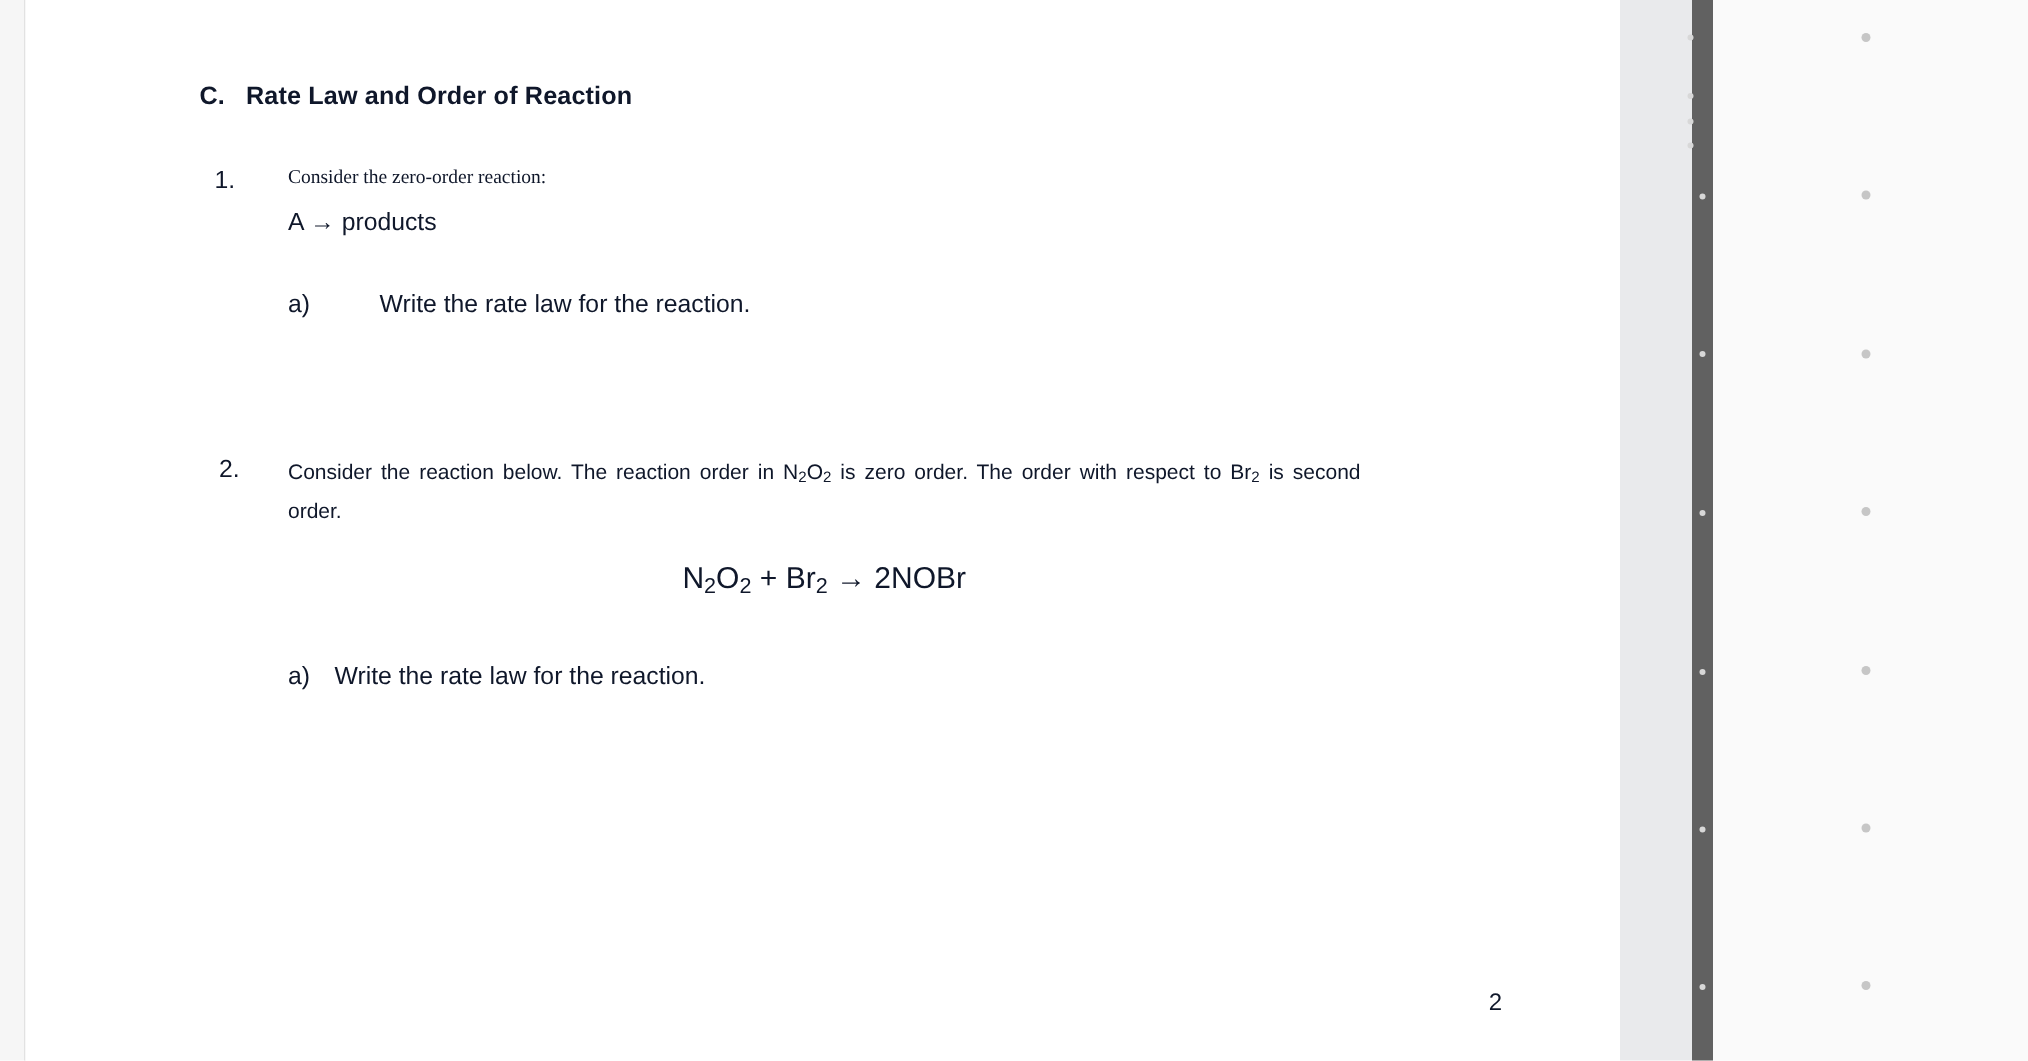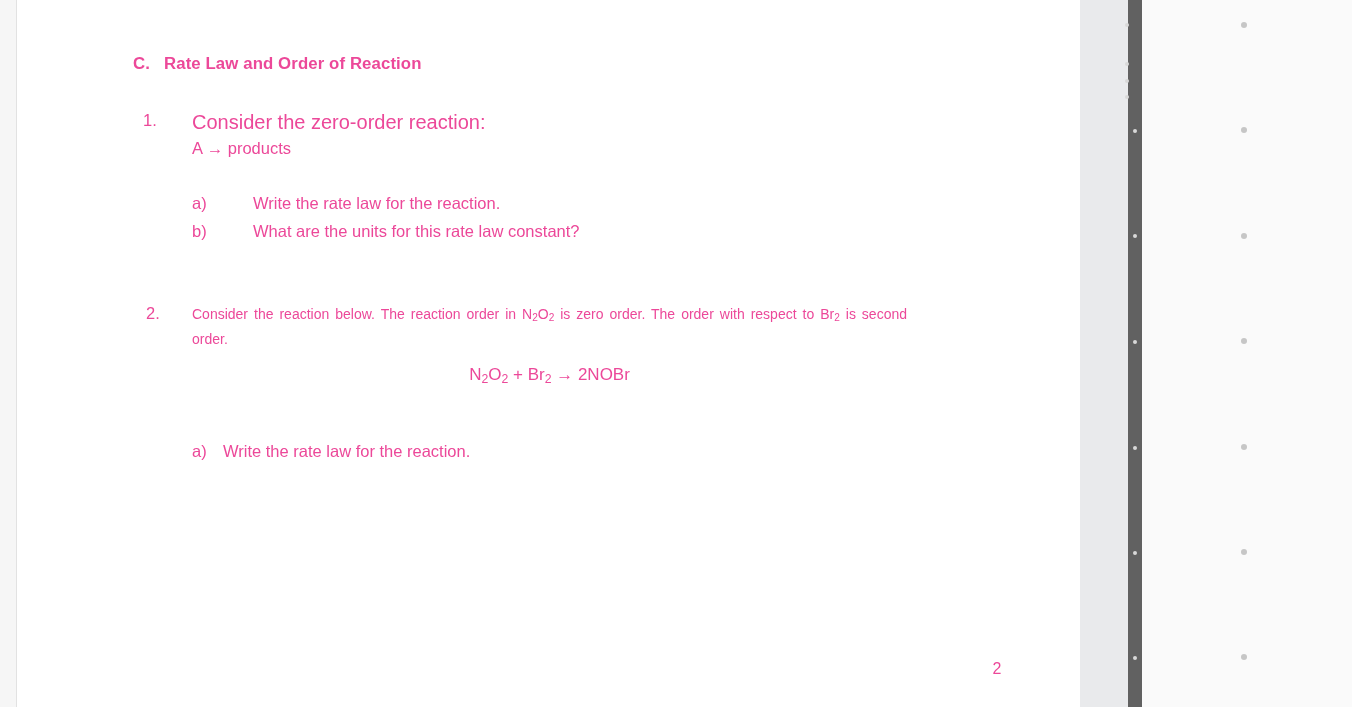--- a/index.html
+++ b/index.html
@@ -37,21 +37,21 @@
     width: 1063px;
     height: 707px;
     background: #ffffff;
   }
 
   .doc-content {
     position: absolute;
     left: 0; top: 0;
     width: 1063px;
     height: 707px;
-    color: #ec4899;
+    color: #0f172a;
     font-size: 16.5px;
     line-height: 1.38;
   }
 
   .section-heading {
     position: absolute;
     left: 116px;
     top: 52px;
     font-weight: bold;
     font-size: 16.8px;
@@ -62,21 +62,22 @@
   .q1-num {
     position: absolute;
     left: 126px;
     top: 109px;
     font-size: 16.5px;
   }
   .q1-text {
     position: absolute;
     left: 175px;
     top: 109px;
-    font-size: 20px;
+    font-size: 13px;
+    font-family: Liberation Serif, serif;
   }
   .q1-eq {
     position: absolute;
     left: 175px;
     top: 137px;
     width: 650px;
     text-align: left;
     font-size: 16.5px;
   }
 
@@ -107,24 +108,24 @@
     left: 175px;
     top: 302px;
     width: 715px;
     font-size: 14px;
     text-align: justify;
     line-height: 1.72;
   }
   .q2-eq {
     position: absolute;
     left: 175px;
-    top: 363px;
+    top: 373px;
     width: 715px;
     text-align: center;
-    font-size: 17px;
+    font-size: 20px;
   }
 
   .sub-list-2 {
     position: absolute;
     left: 175px;
     top: 440px;
     font-size: 16.5px;
   }
   .sub-list-2 .row {
     display: block;
@@ -201,23 +202,20 @@
         <span class="sec-letter">C.</span><span>Rate Law and Order of Reaction</span>
       </div>
 
       <div class="q1-num">1.</div>
       <div class="q1-text">Consider the zero-order reaction:</div>
       <div class="q1-eq">A → products</div>
 
       <div class="sub-list-1">
         <span class="row">
           <span class="lbl">a)</span><span>Write the rate law for the reaction.</span>
-        </span>
-        <span class="row">
-          <span class="lbl">b)</span><span>What are the units for this rate law constant?</span>
         </span>
       </div>
 
       <div class="q2-num">2.</div>
       <div class="q2-text"><span>Consider the reaction below. The reaction order in N</span><sub>2</sub><span>O</span><sub>2</sub><span> is zero order. The order with respect to Br</span><sub>2</sub><span> is second order.</span></div>
 
       <div class="q2-eq">N<sub>2</sub>O<sub>2</sub> + Br<sub>2</sub> → 2NOBr</div>
 
       <div class="sub-list-2">
         <span class="row">

